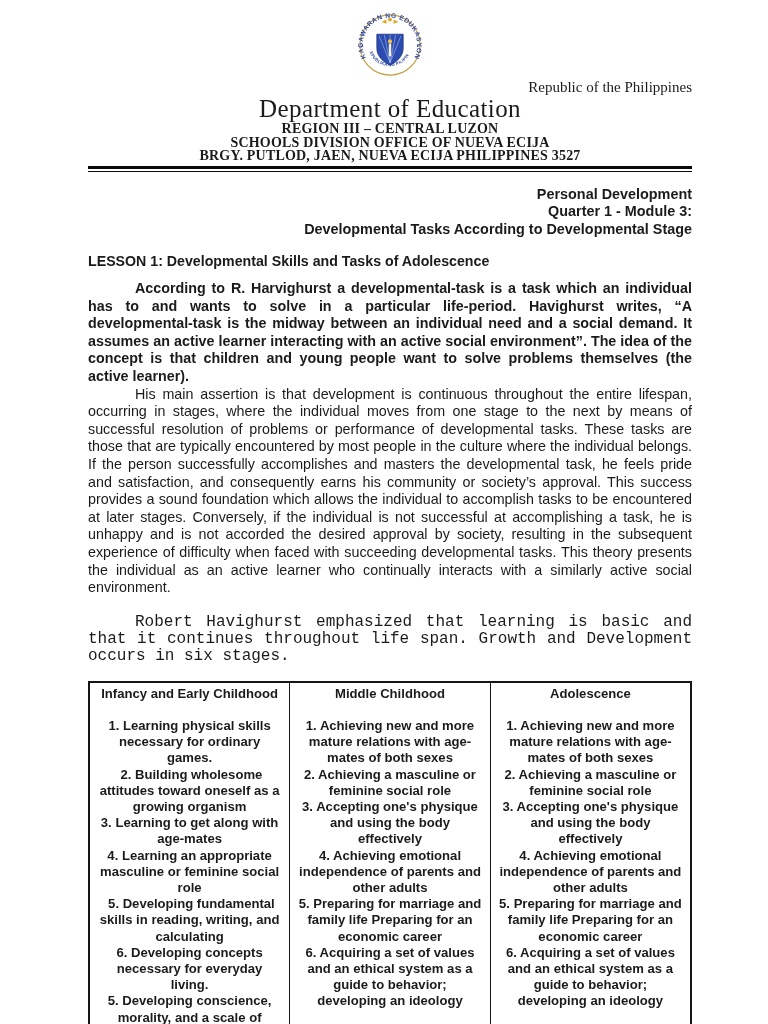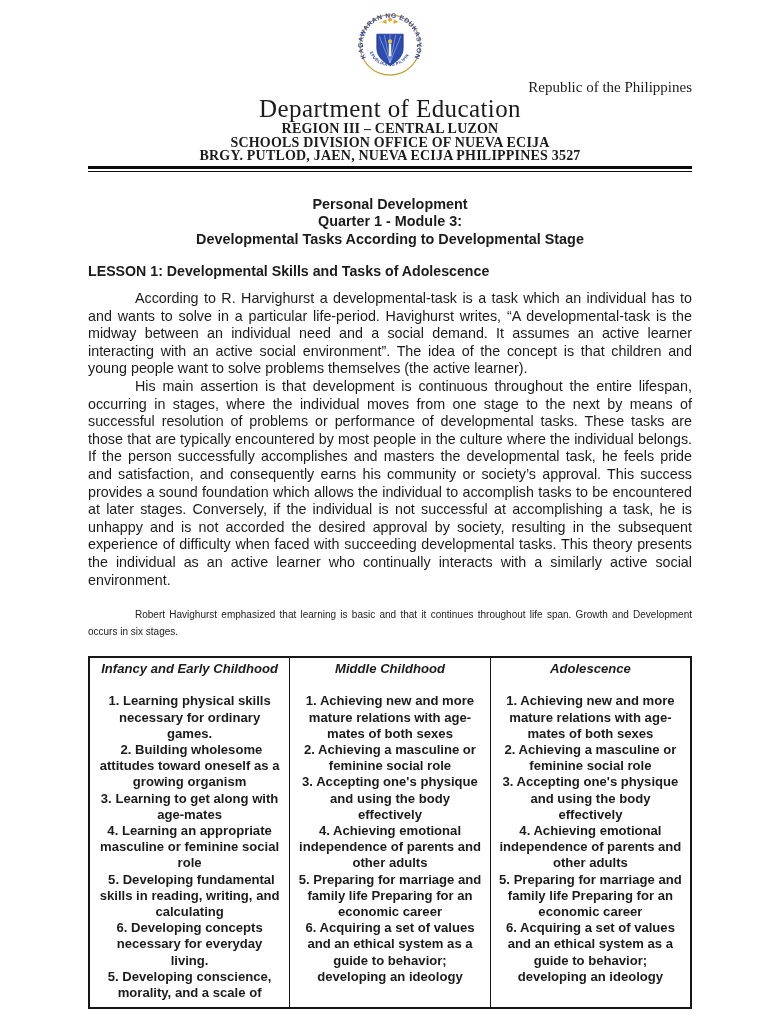--- a/index.html
+++ b/index.html
@@ -14,45 +14,45 @@
   }
   .content{margin:0 76px 0 88px;}
   
   .letterhead{text-align:center;font-family:"Liberation Serif","DejaVu Serif",serif;}
   .seal{display:block;margin:12px auto 1px auto;}
   .republic{font-size:15px;line-height:16px;margin-top:1px;text-align:right;}
   .dept{font-size:25px;line-height:27px;letter-spacing:0.4px;}
   .sub{font-size:14px;line-height:13.5px;font-weight:bold;letter-spacing:0.2px;}
   .rule{margin-top:3px;height:2px;border-top:3px solid #0a0a0a;border-bottom:1px solid #0a0a0a;}
   
-  .module{margin-top:24px;text-align:center;font-weight:bold;font-size:14.4px;line-height:17.5px;}
+  .module{margin-top:14px;text-align:right;font-weight:bold;font-size:14.4px;line-height:17.5px;}
   .lesson{margin-top:15px;font-weight:bold;font-size:14.2px;line-height:16px;}
   
   p.body{
     margin:0;font-size:14.3px;line-height:17.6px;
     text-align:justify;text-indent:47px;
   }
-  p.first{margin-top:11px;}
+  p.first{margin-top:11px;font-weight:bold;}
   p.note{
-    margin:17px 0 0 0;font-size:10px;line-height:17px;
-    text-align:justify;text-indent:47px;
+    margin:17px 0 0 0;font-size:16px;line-height:17px;
+    text-align:justify;text-indent:47px;font-family:Liberation Mono, monospace;
   }
   
   table.stages{
     margin-top:16px;width:100%;
     border-collapse:collapse;table-layout:fixed;
     border:2px solid #161616;
   }
   table.stages td{
     border:1.6px solid #161616;
     vertical-align:top;
     padding:3px 7px 6px 7px;
     font-weight:bold;font-size:13.1px;line-height:16.2px;
   }
-  .col-header{text-align:center;margin-bottom:16px;font-style:italic;}
+  .col-header{text-align:center;margin-bottom:16px;}
   .titem{white-space:pre-wrap;text-align:center;}
 </style>
 </head>
 <body>
 
 <div class="page">
   <div class="content">
 
     <div class="letterhead">
 

